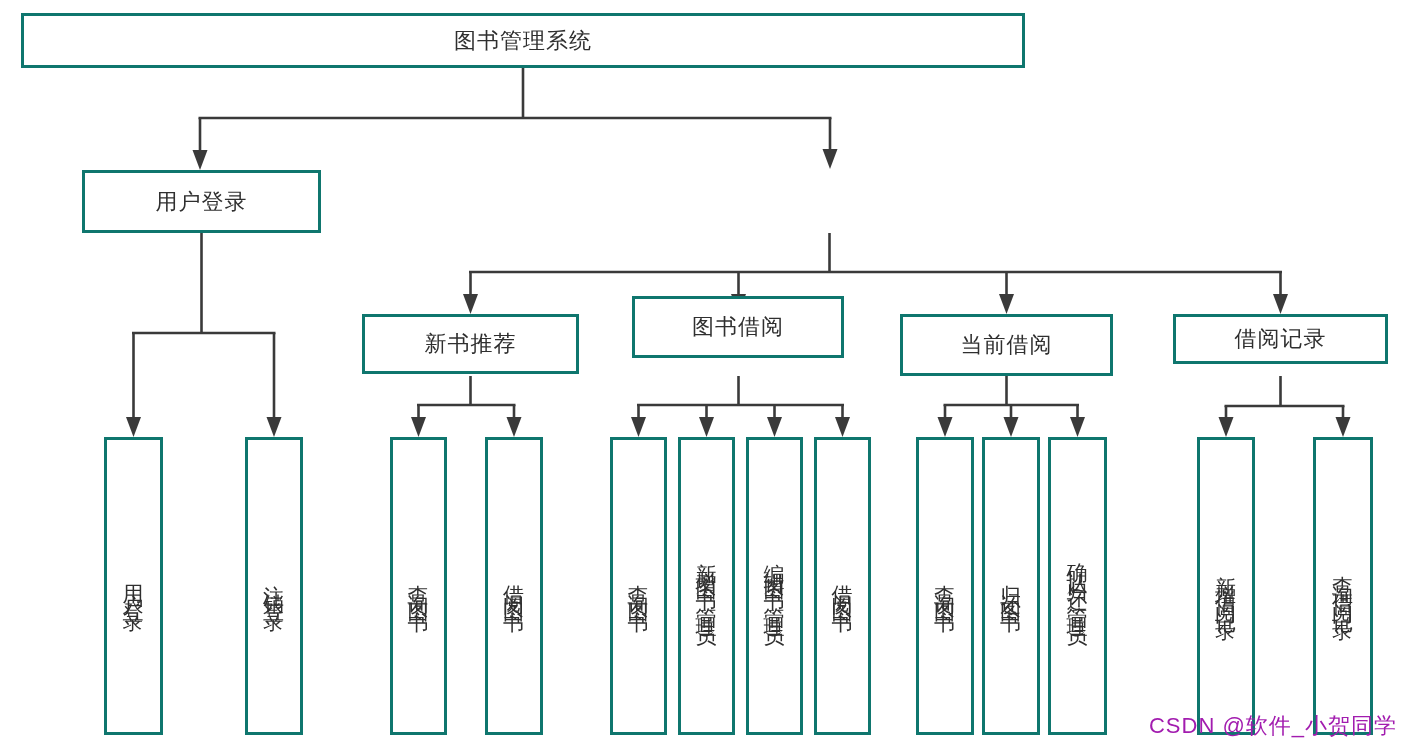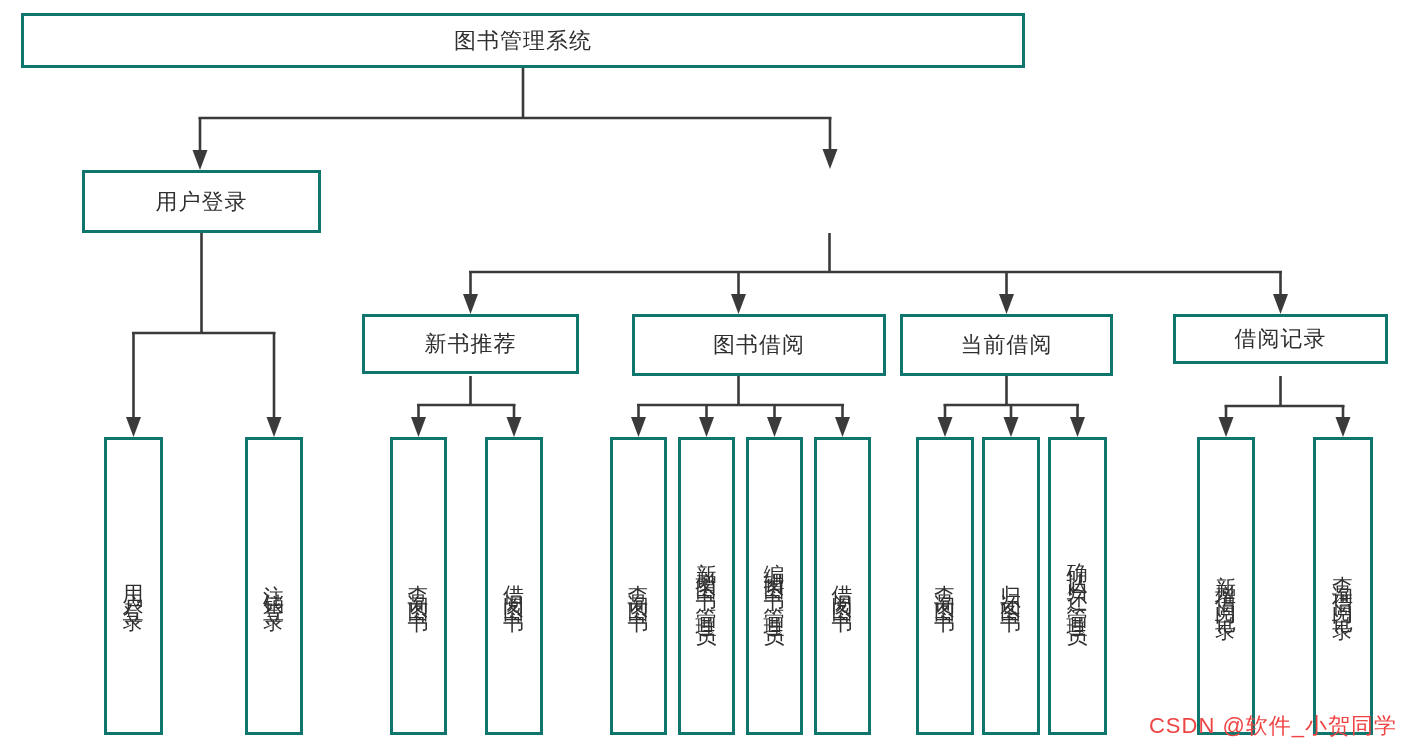--- a/index.html
+++ b/index.html
@@ -36,21 +36,21 @@
     color: #2f2f2f;
     white-space: nowrap;
   }
   
   #n-root  { left: 21px;   top: 13px;  width: 1004px; height: 55px; }
   
   #n-login { left: 82px;   top: 170px; width: 239px;  height: 63px; }
   #n-mgmt  { left: 712px;  top: 169px; width: 235px;  height: 64px; }
   
   #n-newbook { left: 362px;  top: 314px; width: 217px; height: 60px; }
-  #n-borrow  { left: 632px;  top: 314px; width: 254px; height: 62px; }
+  #n-borrow  { left: 632px;  top: 296px; width: 212px; height: 62px; }
   #n-current { left: 900px;  top: 314px; width: 213px; height: 62px; }
   #n-records { left: 1173px; top: 314px; width: 215px; height: 50px; }
   
   .leaf { top: 437px; height: 298px; }
   #lf-userlogin  { left: 104px;  width: 59px; }
   #lf-logout     { left: 245px;  width: 58px; }
   #lf-nb-query   { left: 390px;  width: 57px; }
   #lf-nb-borrow  { left: 485px;  width: 58px; }
   #lf-bb-query   { left: 610px;  width: 57px; }
   #lf-bb-add     { left: 678px;  width: 57px; }
@@ -59,21 +59,21 @@
   #lf-cb-query   { left: 916px;  width: 58px; }
   #lf-cb-return  { left: 982px;  width: 58px; }
   #lf-cb-confirm { left: 1048px; width: 59px; }
   #lf-br-add     { left: 1197px; width: 58px; }
   #lf-br-query   { left: 1313px; width: 60px; }
   #watermark {
     position: absolute;
     right: 8px;
     bottom: 6px;
     font-size: 22px;
-    color: #ef4444;
+    color: #a21caf;
     letter-spacing: 1px;
     z-index: 5;
   }
 </style>
 </head>
 <body>
 
 <div id="canvas">
 
   <svg id="connectors" viewBox="0 0 1405 747" xmlns="http://www.w3.org/2000/svg">

